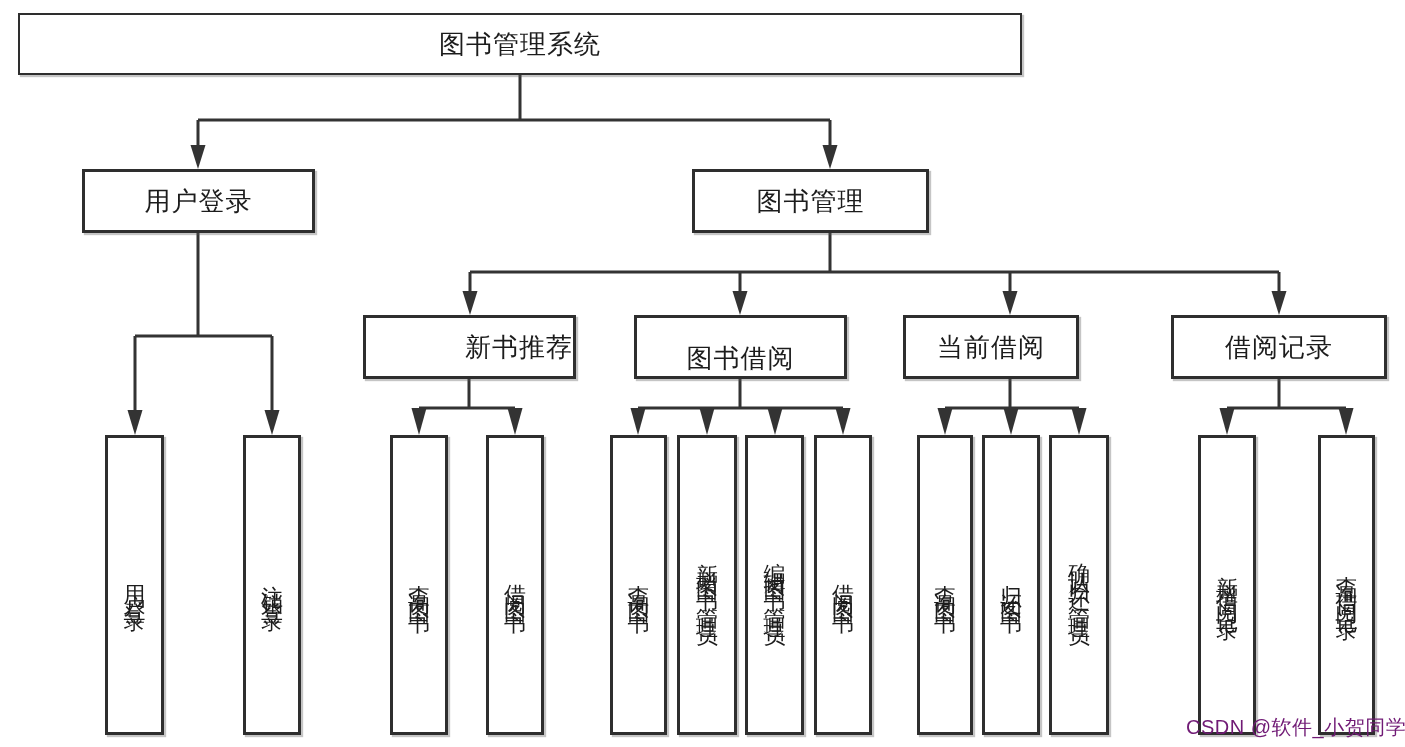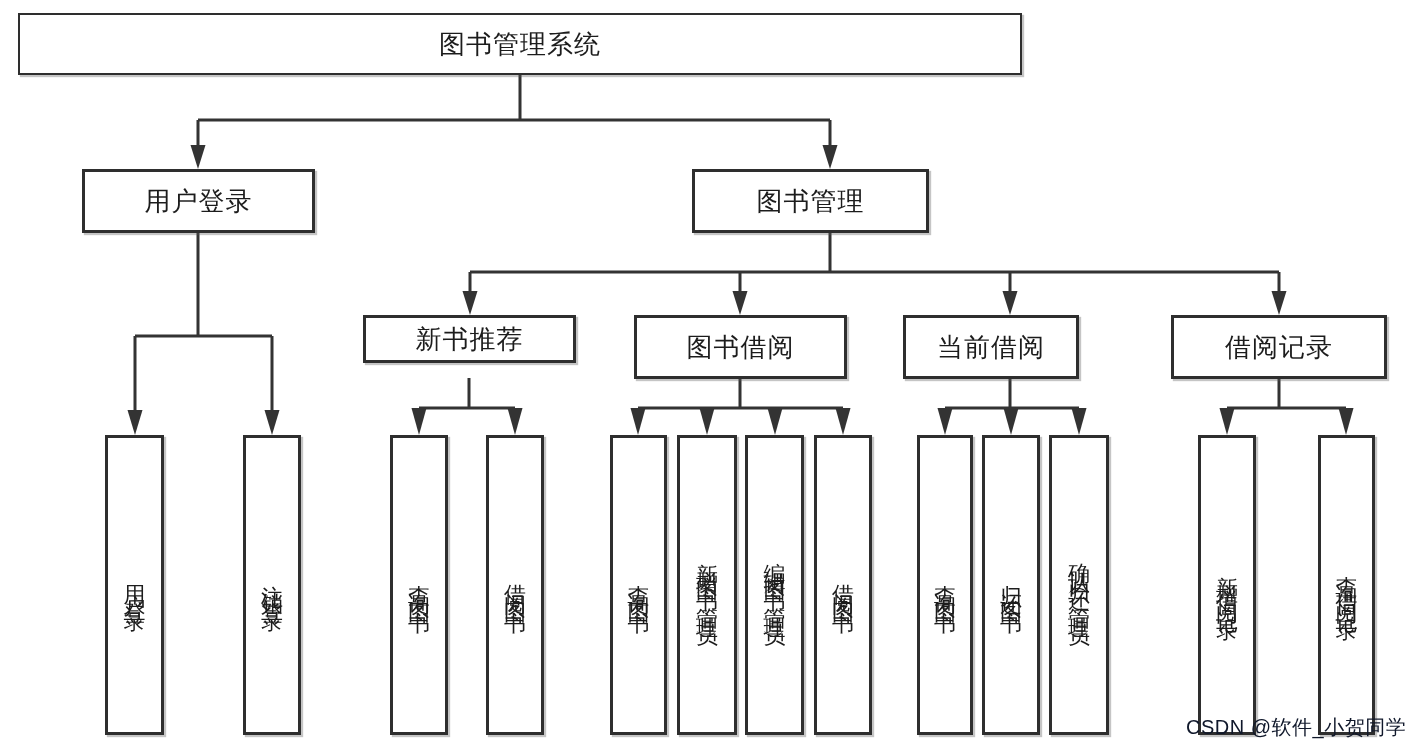--- a/index.html
+++ b/index.html
@@ -14,21 +14,21 @@
     box-shadow:2px 2px 1px rgba(90,90,90,0.35);
   }
   .node.root{border-width:2px;}
   .h-label{font-size:26px;letter-spacing:1px;white-space:nowrap;}
   .leaf .v-label{
     writing-mode:vertical-lr;text-orientation:mixed;
     font-size:22px;letter-spacing:9px;line-height:1.1;white-space:nowrap;
   }
   .watermark{
     position:absolute;left:1186px;top:714px;z-index:5;
-    font-size:20px;color:#0f172a;letter-spacing:0.5px;white-space:nowrap;
+    font-size:20px;color:#701a75;letter-spacing:0.5px;white-space:nowrap;
   }
 </style>
 </head>
 <body>
 
 <div class="stage">
 
   <svg class="connectors" width="1405" height="747" viewBox="0 0 1405 747">
     <g stroke="#333333" stroke-width="3" fill="none">
       <path d="M520 67 V120 M198 120 H830 M198 120 V150 M830 120 V150"></path>
@@ -66,24 +66,24 @@
     <span class="h-label">图书管理系统</span>
   </div>
 
   <div class="node" style="left:82px;top:169px;width:233px;height:64px;">
     <span class="h-label">用户登录</span>
   </div>
   <div class="node" style="left:692px;top:169px;width:237px;height:64px;">
     <span class="h-label">图书管理</span>
   </div>
 
-  <div class="node" style="left:363px;top:315px;width:213px;height:48px;">
+  <div class="node" style="left:363px;top:315px;width:213px;height:64px;justify-content:flex-end;">
     <span class="h-label">新书推荐</span>
   </div>
-  <div class="node" style="left:634px;top:315px;width:213px;height:64px;">
+  <div class="node" style="left:634px;top:315px;width:213px;height:64px;align-items:flex-end;">
     <span class="h-label">图书借阅</span>
   </div>
   <div class="node" style="left:903px;top:315px;width:176px;height:64px;">
     <span class="h-label">当前借阅</span>
   </div>
   <div class="node" style="left:1171px;top:315px;width:216px;height:64px;">
     <span class="h-label">借阅记录</span>
   </div>
 
   <div class="node leaf" style="left:105px;top:435px;width:59px;height:300px;">

